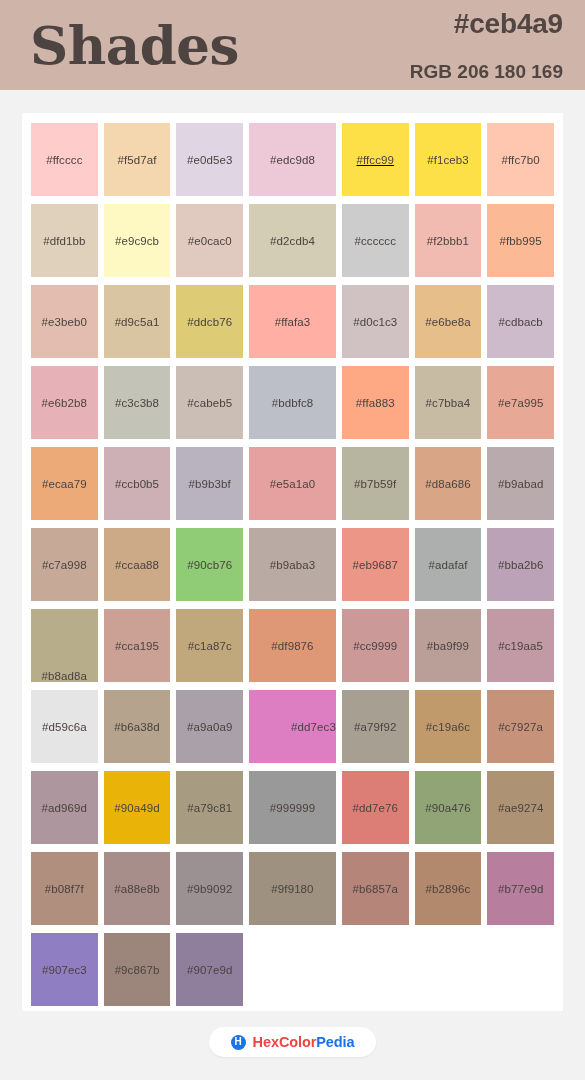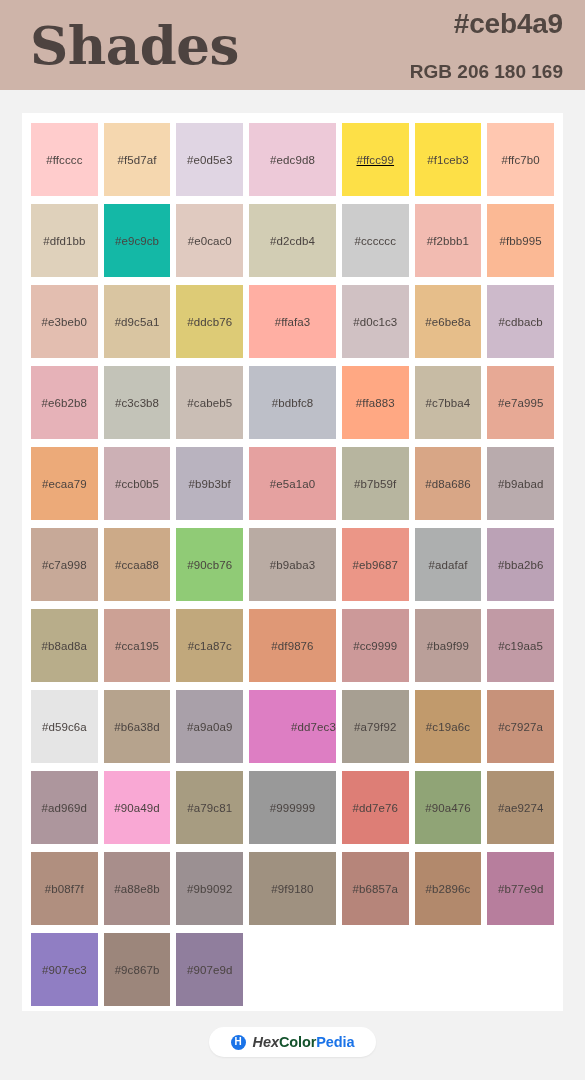--- a/index.html
+++ b/index.html
@@ -164,21 +164,21 @@
       </div>
       <div class="swatch" style="background: #fde047;">
         <span class="swatch-label">#f1ceb3</span>
       </div>
       <div class="swatch" style="background: rgb(255, 199, 176);">
         <span class="swatch-label">#ffc7b0</span>
       </div>
       <div class="swatch" style="background: rgb(223, 209, 187);">
         <span class="swatch-label">#dfd1bb</span>
       </div>
-      <div class="swatch" style="background: #14b8a6;">
+      <div class="swatch" style="background: #fef9c3;">
         <span class="swatch-label">#e9c9cb</span>
       </div>
       <div class="swatch" style="background: rgb(224, 202, 192);">
         <span class="swatch-label">#e0cac0</span>
       </div>
       <div class="swatch" style="background: rgb(210, 205, 180);">
         <span class="swatch-label">#d2cdb4</span>
       </div>
       <div class="swatch" style="background: rgb(204, 204, 204);">
         <span class="swatch-label">#cccccc</span>
@@ -266,21 +266,21 @@
       </div>
       <div class="swatch" style="background: rgb(235, 150, 135);">
         <span class="swatch-label">#eb9687</span>
       </div>
       <div class="swatch" style="background: rgb(173, 175, 175);">
         <span class="swatch-label">#adafaf</span>
       </div>
       <div class="swatch" style="background: rgb(187, 162, 182);">
         <span class="swatch-label">#bba2b6</span>
       </div>
-      <div class="swatch" style="background: rgb(184, 173, 138);">
+      <div class="swatch" style="background: rgb(184, 173, 138); align-items: flex-end;">
         <span class="swatch-label">#b8ad8a</span>
       </div>
       <div class="swatch" style="background: rgb(204, 161, 149);">
         <span class="swatch-label">#cca195</span>
       </div>
       <div class="swatch" style="background: rgb(193, 168, 124);">
         <span class="swatch-label">#c1a87c</span>
       </div>
       <div class="swatch" style="background: rgb(223, 152, 118);">
         <span class="swatch-label">#df9876</span>
@@ -311,21 +311,21 @@
       </div>
       <div class="swatch" style="background: rgb(193, 154, 108);">
         <span class="swatch-label">#c19a6c</span>
       </div>
       <div class="swatch" style="background: rgb(199, 146, 122);">
         <span class="swatch-label">#c7927a</span>
       </div>
       <div class="swatch" style="background: rgb(173, 150, 157);">
         <span class="swatch-label">#ad969d</span>
       </div>
-      <div class="swatch" style="background: #f9a8d4;">
+      <div class="swatch" style="background: #eab308;">
         <span class="swatch-label">#90a49d</span>
       </div>
       <div class="swatch" style="background: rgb(167, 156, 129);">
         <span class="swatch-label">#a79c81</span>
       </div>
       <div class="swatch" style="background: rgb(153, 153, 153);">
         <span class="swatch-label">#999999</span>
       </div>
       <div class="swatch" style="background: rgb(221, 126, 118);">
         <span class="swatch-label">#dd7e76</span>
@@ -366,16 +366,16 @@
       <div class="swatch" style="background: rgb(144, 126, 157);">
         <span class="swatch-label">#907e9d</span>
       </div>
     </div>
 </div>
 
 <div id="footer">
   <div id="brand-badge">
     <span id="brand-icon" style="background: rgb(26, 115, 232);">H</span>
     <span id="brand-text">
-      <span class="brand-hex" style="color: #404040; font-style: italic;">Hex</span><span class="brand-color" style="color: #14532d;">Color</span><span class="brand-pedia" style="color: rgb(26, 115, 232);">Pedia</span>
+      <span class="brand-hex" style="color: #ef4444;">Hex</span><span class="brand-color" style="color: #ef4444;">Color</span><span class="brand-pedia" style="color: rgb(26, 115, 232);">Pedia</span>
     </span>
   </div>
 </div>
 
 </body></html>

